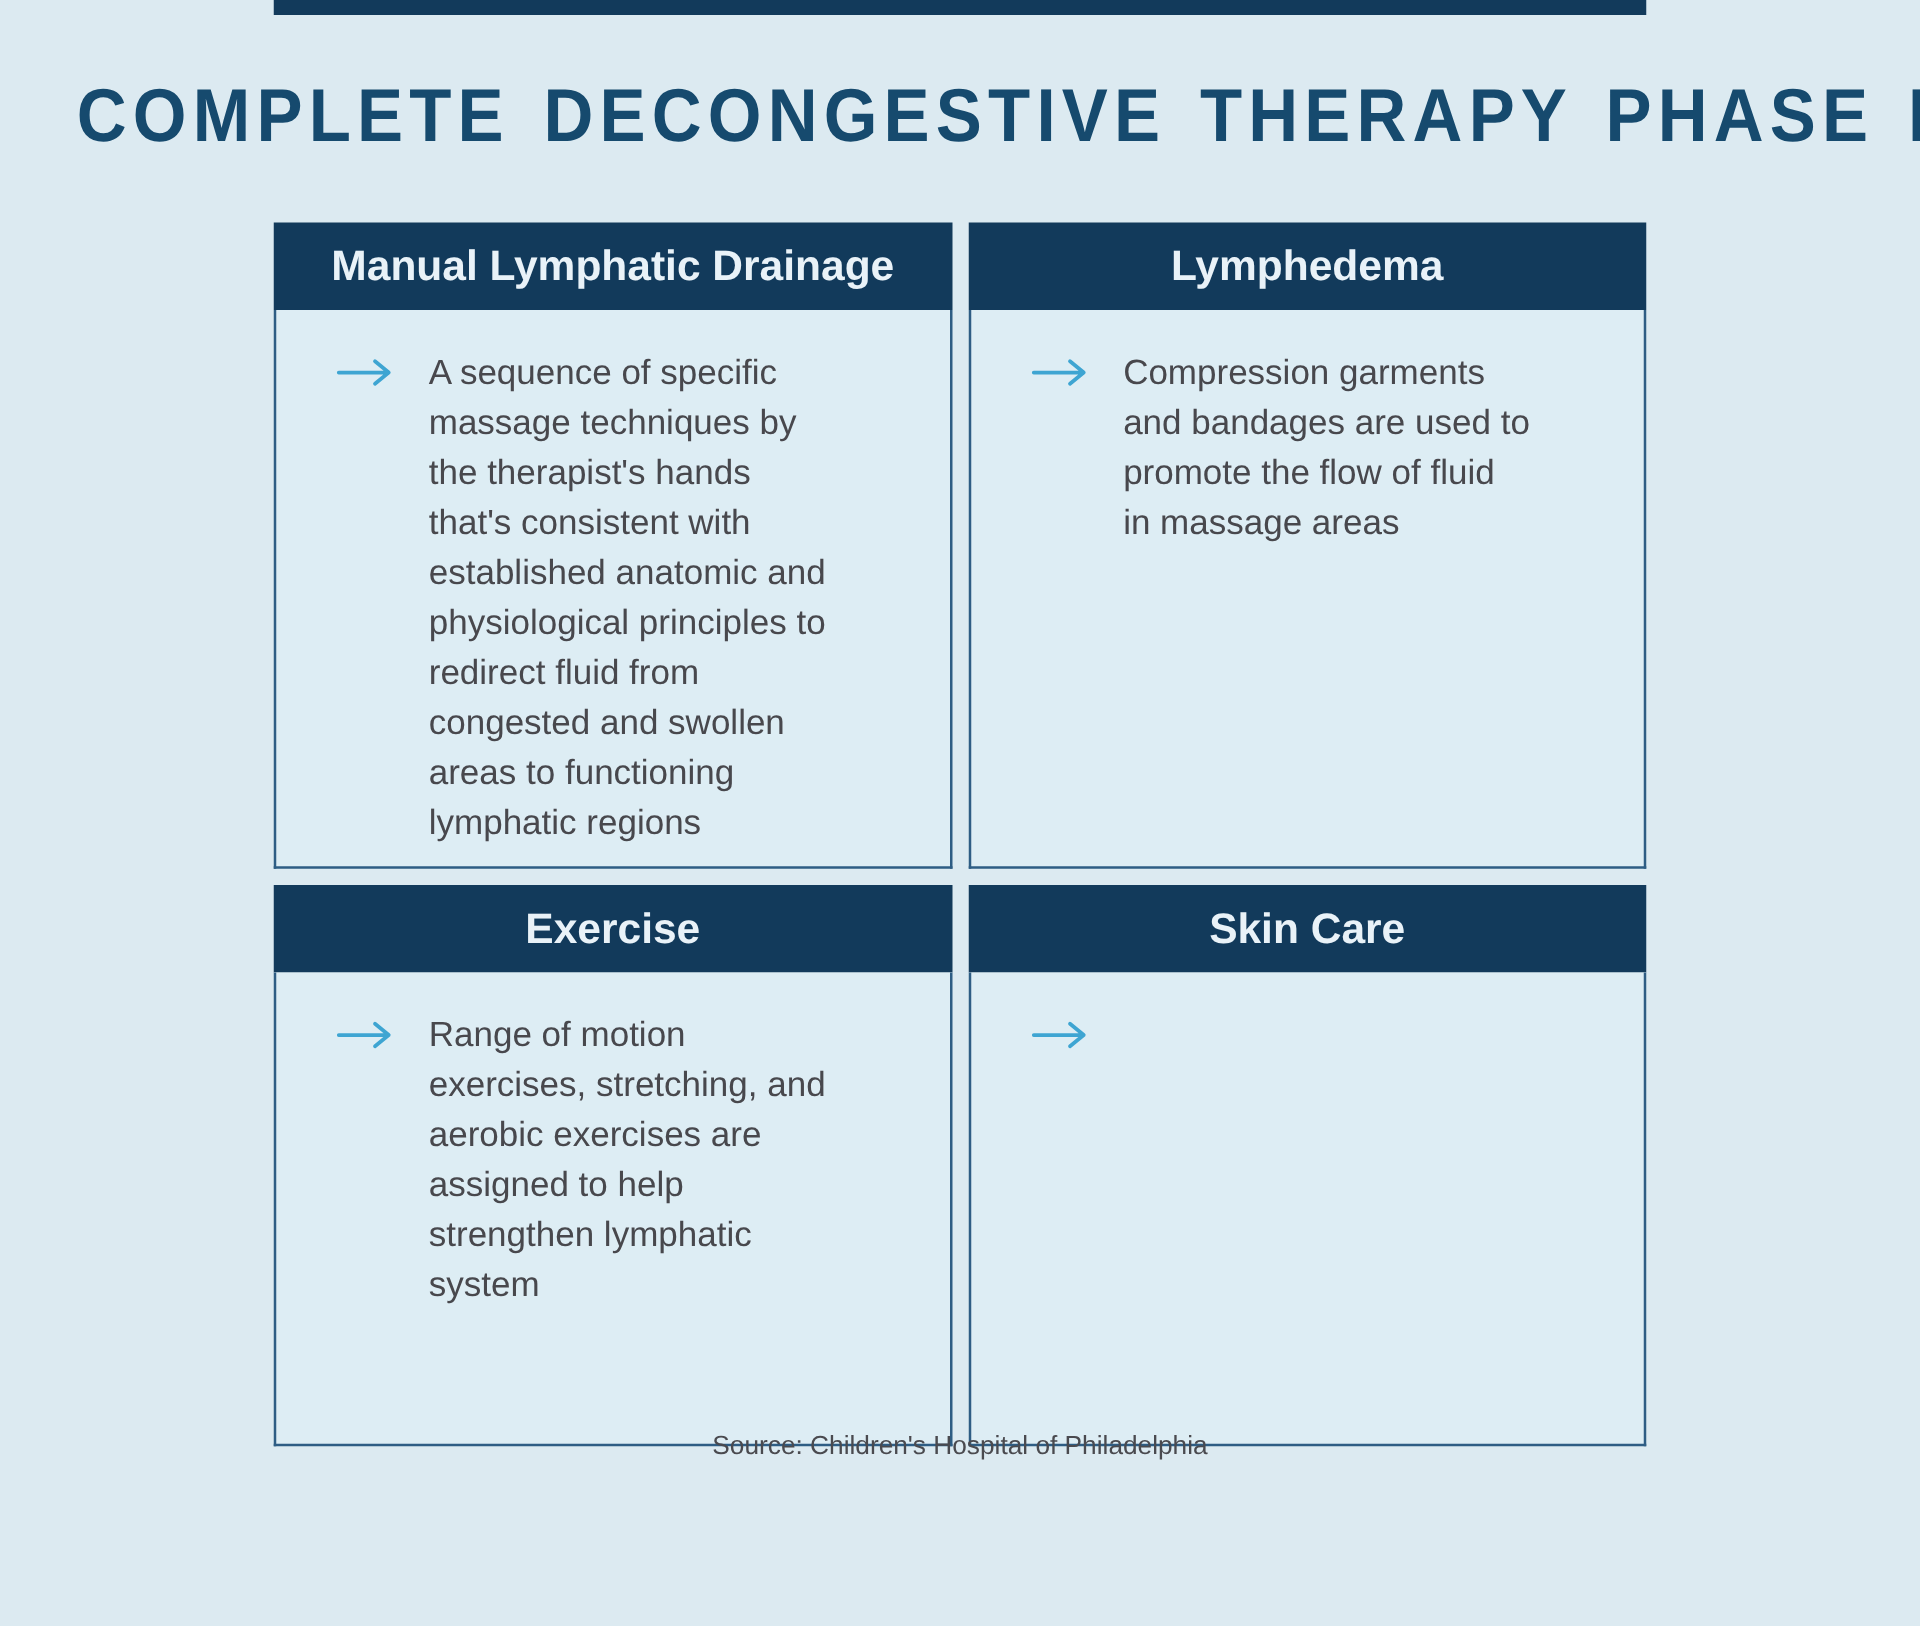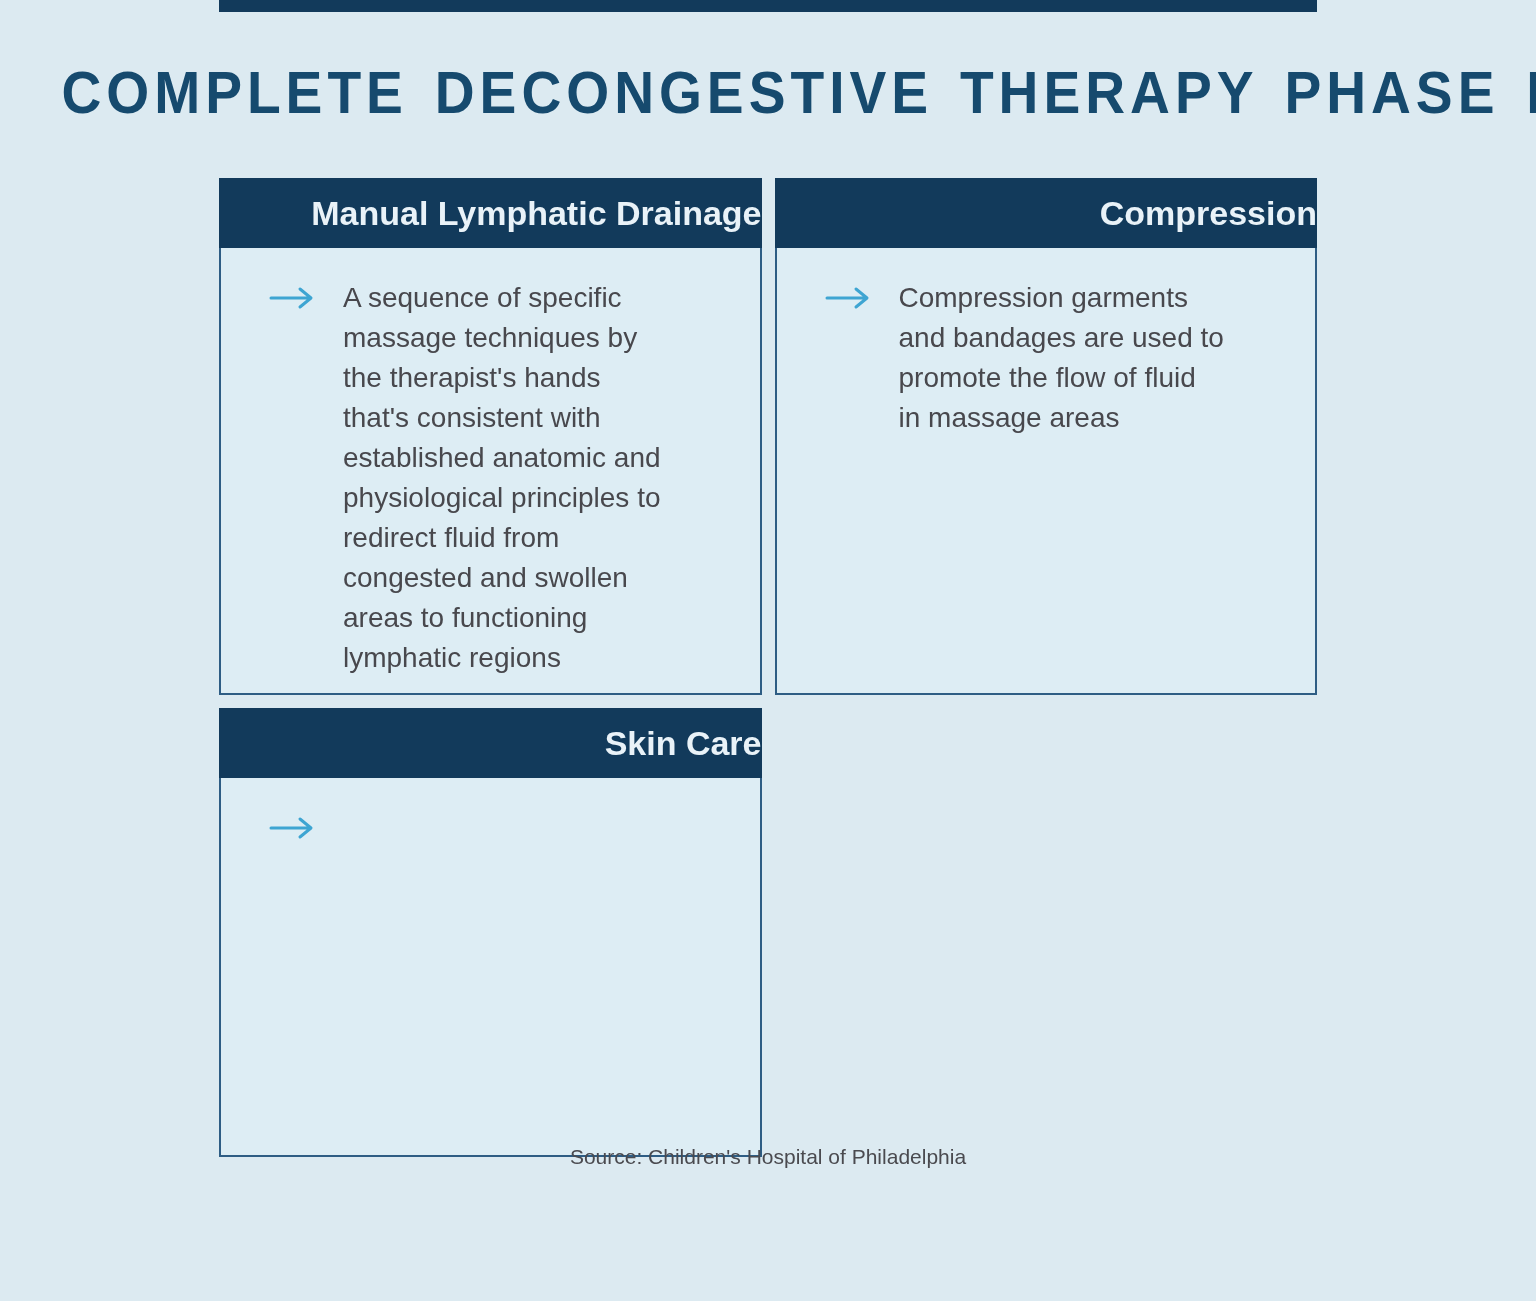--- a/index.html
+++ b/index.html
@@ -51,21 +51,21 @@
   }
   .card-header {
     flex: none;
     height: 70px;
     background: #123a5b;
     color: #e9f2f8;
     font-size: 34px;
     font-weight: bold;
     display: flex;
     align-items: center;
-    justify-content: flex-end;
+    justify-content: center;
   }
   .card-body {
     flex: 1;
     background: #ddedf4;
     border: 2px solid #2e5d84;
     border-top: none;
     box-sizing: border-box;
     padding: 30px 8px 0 48px;
     display: flex;
     align-items: flex-start;
@@ -120,35 +120,53 @@
 physiological principles to
 redirect fluid from
 congested and swollen
 areas to functioning
 lymphatic regions</div>
       </div>
     </div>
 
     <div class="card">
       <div class="card-header">
-        <span>Compression</span>
+        <span>Lymphedema</span>
       </div>
       <div class="card-body">
         <span class="arrow-icon">
           <svg width="48" height="26" viewBox="0 0 48 26">
             <path d="M2 13 H41 M31 4 L42 13 L31 22" stroke="#3ea5d2" stroke-width="3" fill="none" stroke-linecap="round" stroke-linejoin="round"></path>
           </svg>
         </span>
         <div class="card-text">Compression garments
 and bandages are used to
 promote the flow of fluid
 in massage areas</div>
       </div>
     </div>
 
+    <div class="card">
+      <div class="card-header">
+        <span>Exercise</span>
+      </div>
+      <div class="card-body">
+        <span class="arrow-icon">
+          <svg width="48" height="26" viewBox="0 0 48 26">
+            <path d="M2 13 H41 M31 4 L42 13 L31 22" stroke="#3ea5d2" stroke-width="3" fill="none" stroke-linecap="round" stroke-linejoin="round"></path>
+          </svg>
+        </span>
+        <div class="card-text">Range of motion
+exercises, stretching, and
+aerobic exercises are
+assigned to help
+strengthen lymphatic
+system</div>
+      </div>
+    </div>
 
     <div class="card">
       <div class="card-header">
         <span>Skin Care</span>
       </div>
       <div class="card-body">
         <span class="arrow-icon">
           <svg width="48" height="26" viewBox="0 0 48 26">
             <path d="M2 13 H41 M31 4 L42 13 L31 22" stroke="#3ea5d2" stroke-width="3" fill="none" stroke-linecap="round" stroke-linejoin="round"></path>
           </svg>

